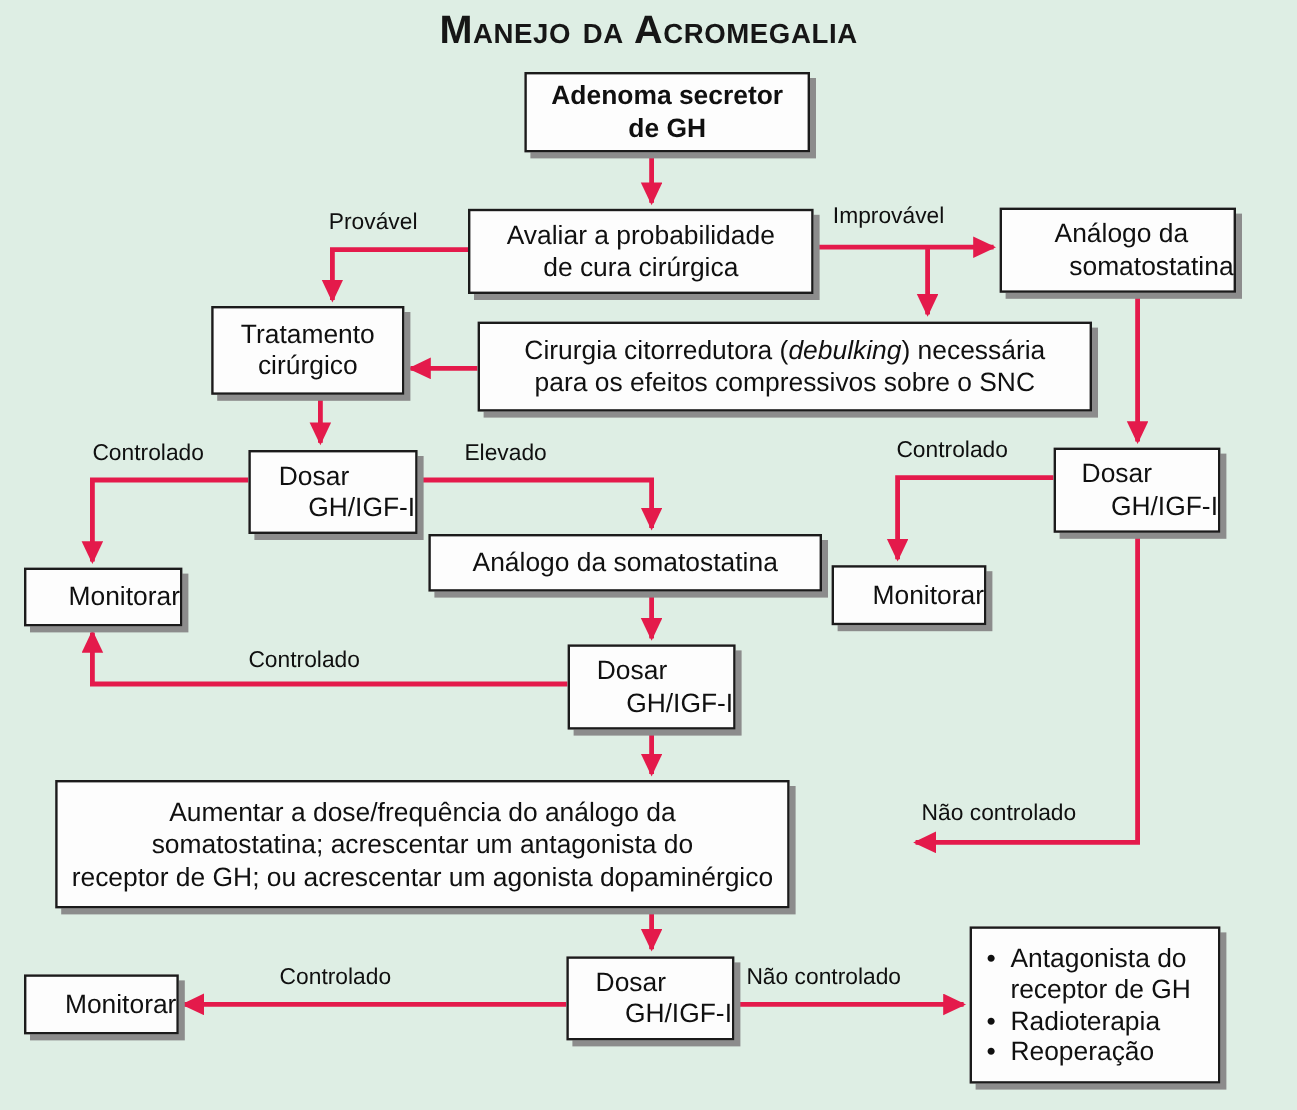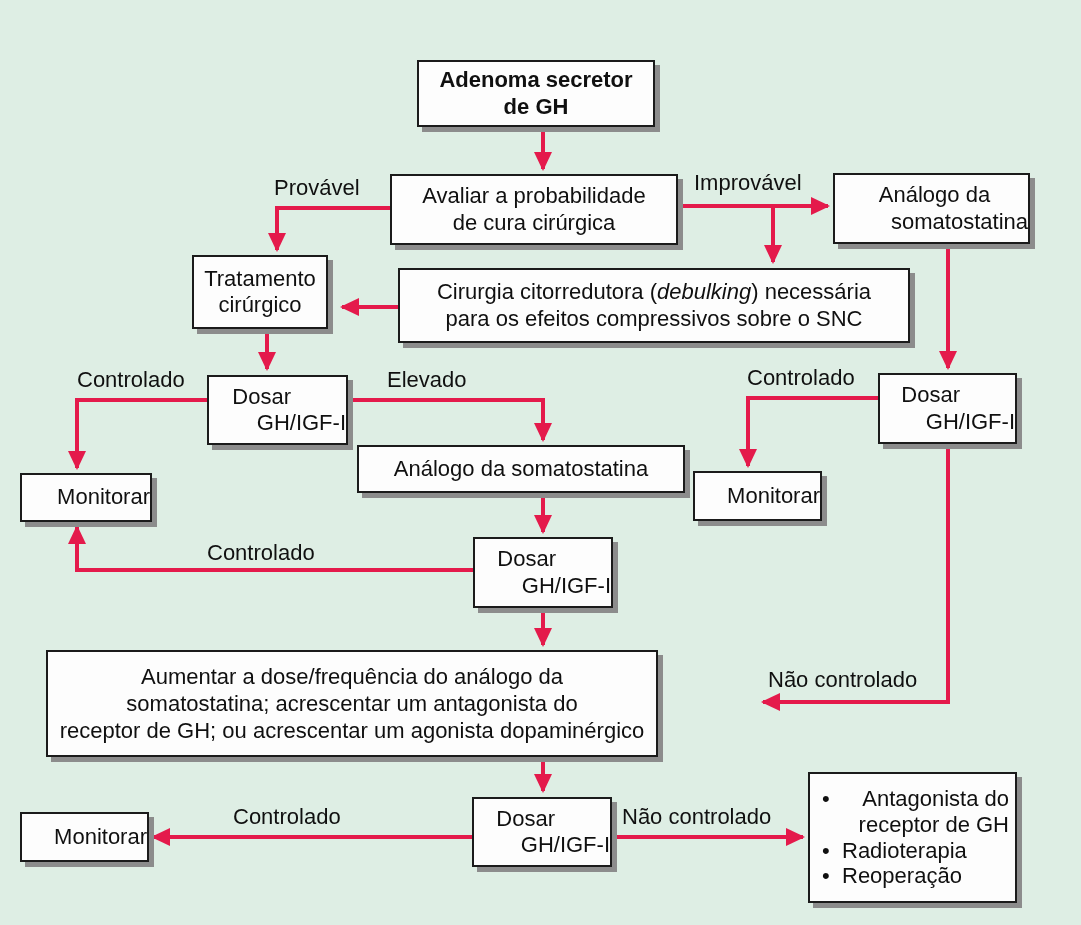--- a/index.html
+++ b/index.html
@@ -21,37 +21,38 @@
   .arrows{position:absolute;left:0;top:0;pointer-events:none;}
   .node{
     position:absolute;box-sizing:border-box;
     background:#fdfdfd;
     border:2.5px solid #1b1b1b;
     box-shadow:5px 5px 0 #8c8c8c;
     display:flex;align-items:center;justify-content:center;
     font-size:22px;line-height:1.2;color:#101010;
   }
   .node.align-left{justify-content:flex-end;padding-left:12px;}
-  .node.bold{font-weight:bold;}
+  .node.bold{font-weight:bold;margin-left:20px;}
   .pre{white-space:pre;}
   .center{text-align:center;}
   .italic{font-style:italic;}
   .lbl{
-    position:absolute;font-size:22px;color:#101010;white-space:nowrap;
+    position:absolute;font-size:19px;color:#101010;white-space:nowrap;
   }
   .bullets{flex-direction:column;align-items:flex-start;padding:8px 6px 8px 12px;line-height:1.18;}
   .bullet-row{display:flex;}
   .bullet-glyph{flex:0 0 20px;width:20px;}
-  .bullet-text{flex:1 1 auto;text-align:right;}
+  .bullet-text{flex:1 1 auto;}
 </style>
 </head>
 <body>
 
 <div class="stage">
 
+  <h1 class="title">Manejo da Acromegalia</h1>
 
   <svg class="arrows" width="1081" height="925" viewBox="0 0 1081 925">
     <defs>
       <marker id="ah" markerUnits="userSpaceOnUse" markerWidth="22" markerHeight="20" refX="17" refY="9" orient="auto">
         <path d="M0,0 L19,9 L0,18 Z" fill="#e41a4b"></path>
       </marker>
     </defs>
     <g stroke="#e41a4b" stroke-width="4" fill="none">
       <path d="M543 127 L543 169" marker-end="url(#ah)"></path>
       <path d="M390 208 L277 208 L277 250" marker-end="url(#ah)"></path>
@@ -81,21 +82,21 @@
   <div class="node" style="left:390px;top:174px;width:288px;height:71px">
     <div class="pre center">Avaliar a probabilidade
 de cura cirúrgica</div>
   </div>
 
   <div class="node align-left" style="left:833px;top:173px;width:197px;height:71px">
     <div class="pre">Análogo da
   somatostatina</div>
   </div>
 
-  <div class="node" style="left:192px;top:255px;width:136px;height:74px">
+  <div class="node" style="left:176px;top:255px;width:161px;height:74px">
     <div class="pre center">Tratamento
 cirúrgico</div>
   </div>
 
   <div class="node" style="left:398px;top:268px;width:512px;height:75px">
     <div class="center">
       <div><span>Cirurgia citorredutora (</span><span class="italic">debulking</span><span>) necessária</span></div>
       <div>para os efeitos compressivos sobre o SNC</div>
     </div>
   </div>

